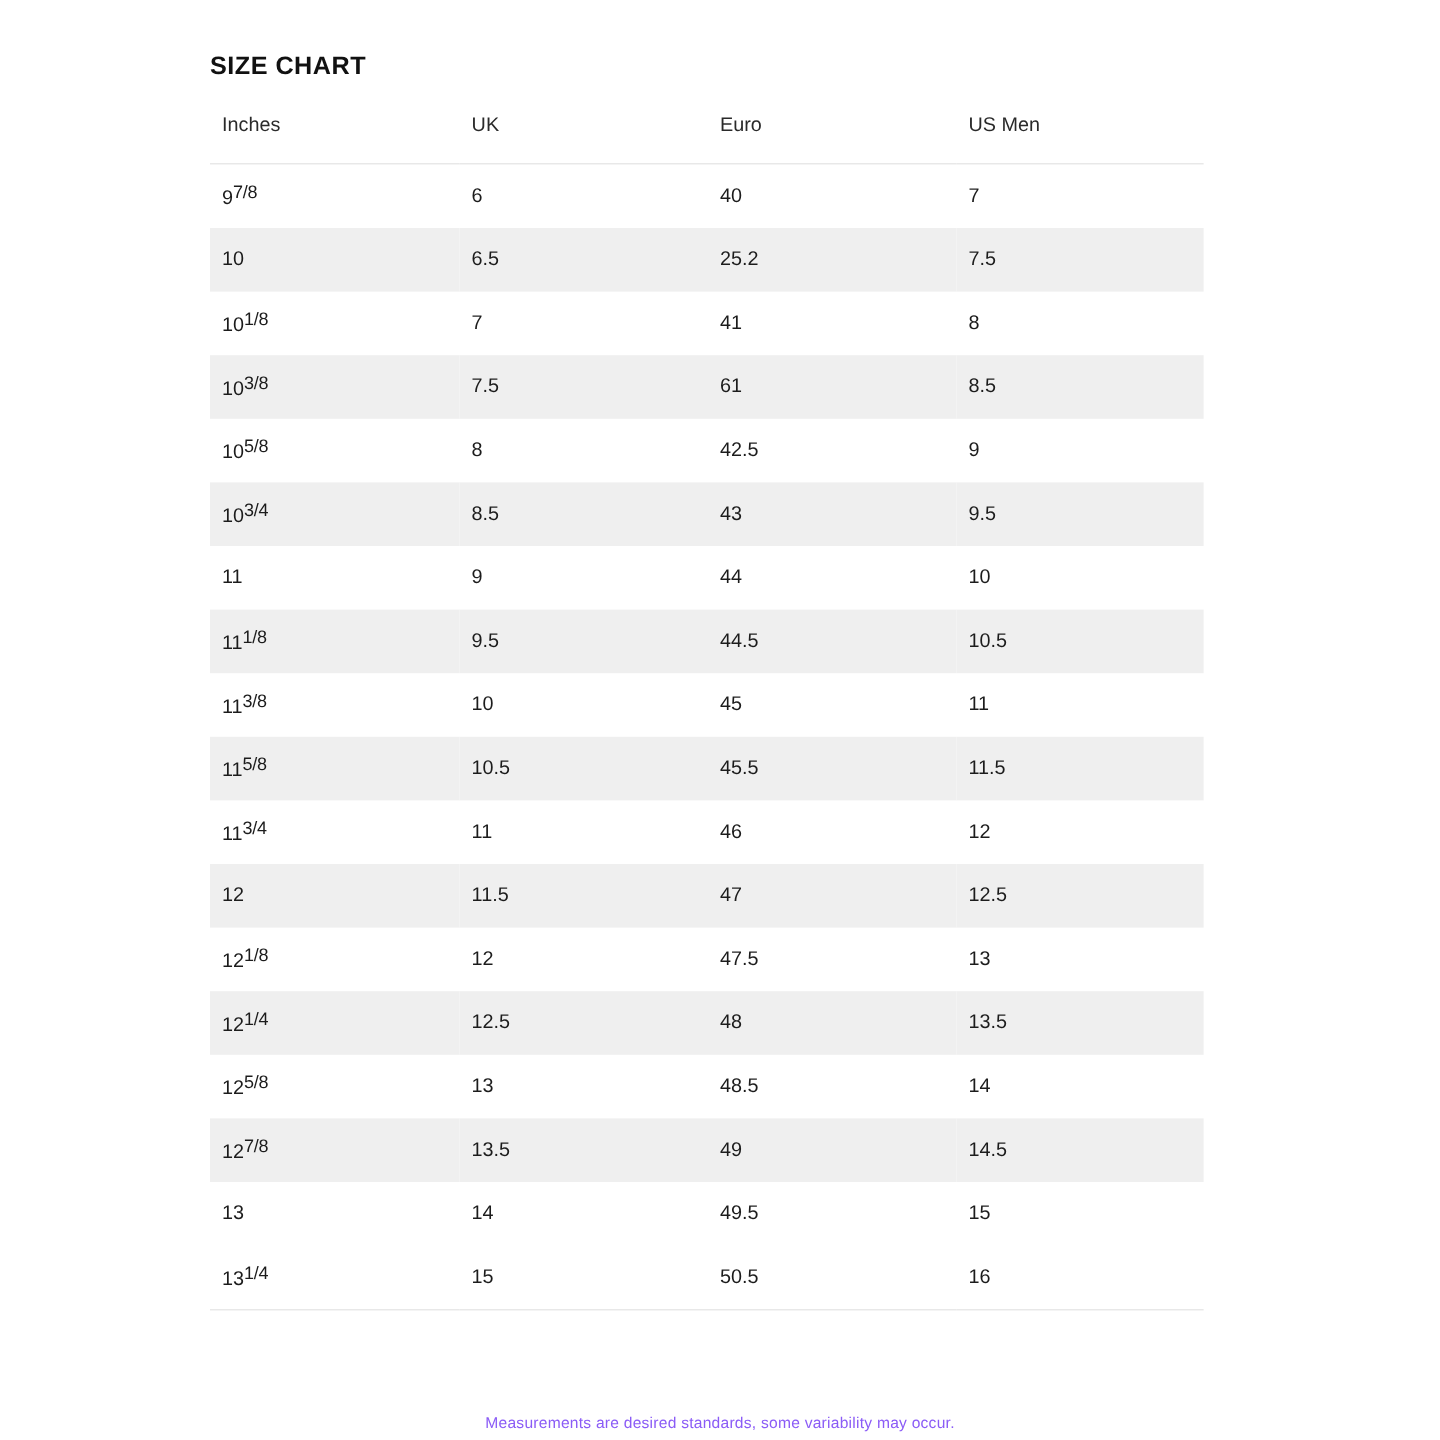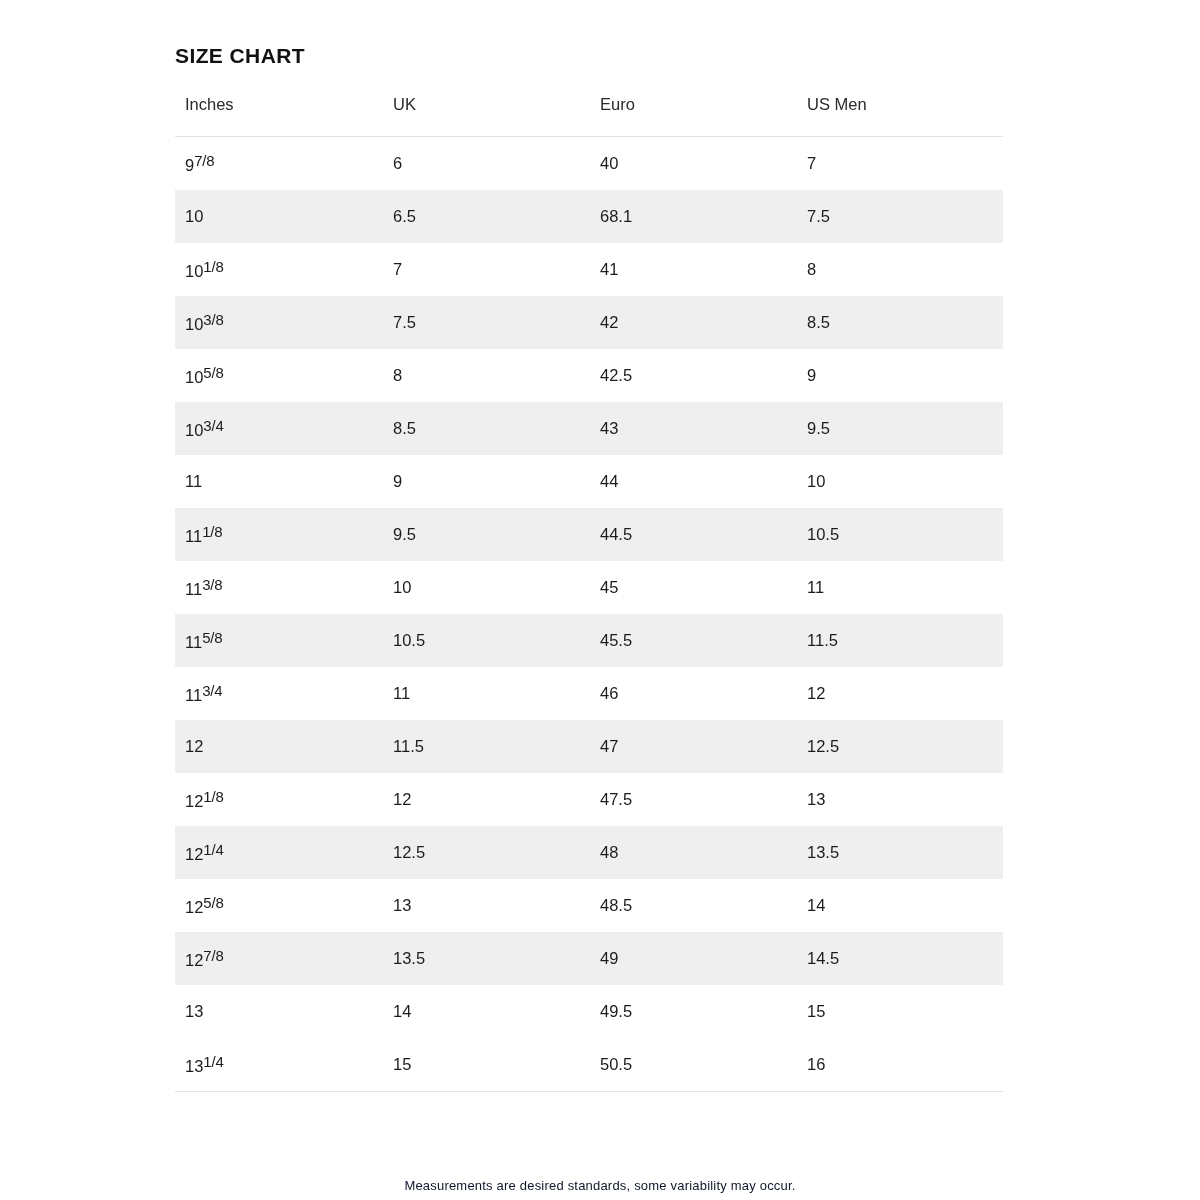--- a/index.html
+++ b/index.html
@@ -72,21 +72,21 @@
     vertical-align: 5px;
     letter-spacing: -0.2px;
   }
   .footnote {
     position: absolute;
     left: 0;
     right: 0;
     top: 1178px;
     text-align: center;
     font-size: 13px;
-    color: #0f172a;
+    color: #8b5cf6;
     letter-spacing: 0.2px;
   }
 </style>
 </head>
 <body>
 
 <div class="page">
 
   <div class="chart-title">SIZE CHART</div>
 
@@ -108,33 +108,33 @@
     <tbody id="table-body">
         <tr>
           <td>9<span class="frac">7/8</span></td>
           <td>6</td>
           <td>40</td>
           <td>7</td>
         </tr>
         <tr class="stripe">
           <td>10</td>
           <td>6.5</td>
-          <td>68.1</td>
+          <td>25.2</td>
           <td>7.5</td>
         </tr>
         <tr>
           <td>10<span class="frac">1/8</span></td>
           <td>7</td>
           <td>41</td>
           <td>8</td>
         </tr>
         <tr class="stripe">
           <td>10<span class="frac">3/8</span></td>
           <td>7.5</td>
-          <td>42</td>
+          <td>61</td>
           <td>8.5</td>
         </tr>
         <tr>
           <td>10<span class="frac">5/8</span></td>
           <td>8</td>
           <td>42.5</td>
           <td>9</td>
         </tr>
         <tr class="stripe">
           <td>10<span class="frac">3/4</span></td>

